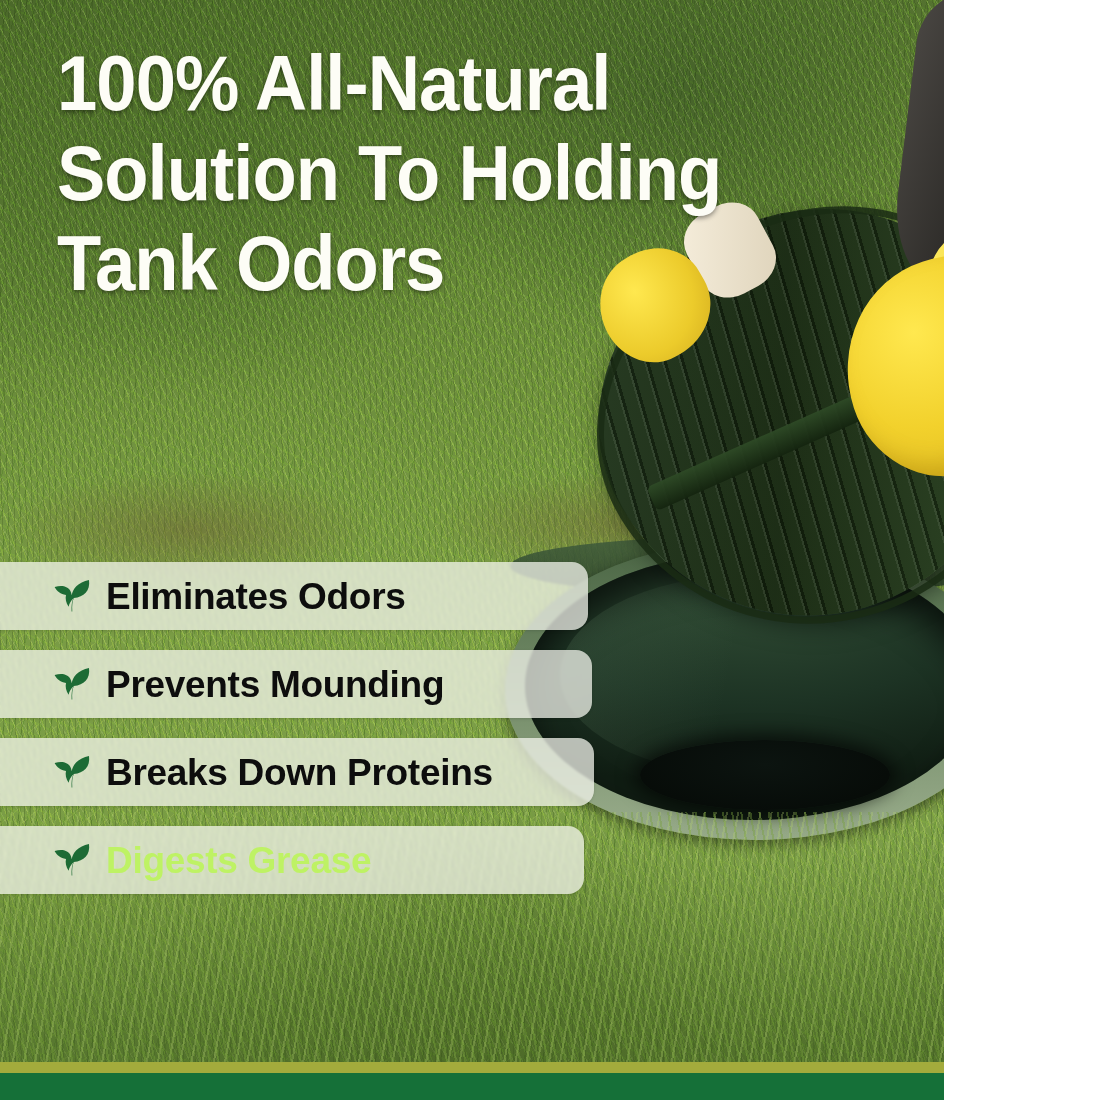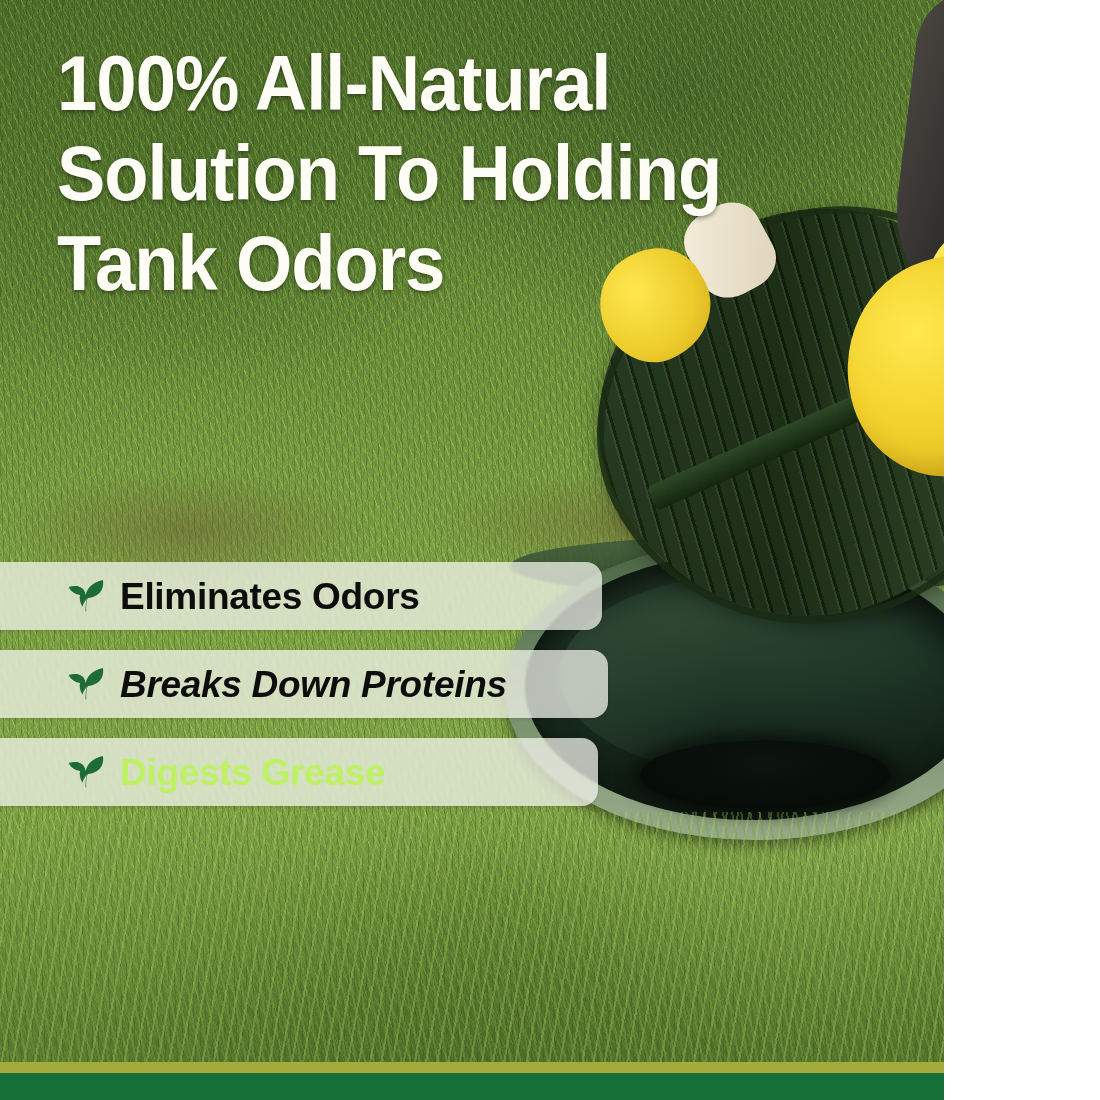--- a/index.html
+++ b/index.html
@@ -192,21 +192,21 @@
     white-space:pre-line;
   }
 
   
   .features{position:absolute;left:0;top:562px;}
   .pill{
     position:relative;
     display:flex;align-items:center;
     height:68px;
     margin-bottom:20px;
-    padding-left:68px;
+    padding-left:54px;
     border-top-right-radius:16px;
     border-bottom-right-radius:16px;
     background:rgba(244,246,238,.74);
     box-shadow:0 1px 3px rgba(0,0,0,.12);
     backdrop-filter:blur(1px);
   }
   .pill .leaf{flex:0 0 auto;width:36px;height:34px;margin-right:16px;display:block;}
   .pill .ptext{
     font-family:"Liberation Sans",sans-serif;
     font-weight:bold;
@@ -269,22 +269,28 @@
   <div class="features">
 
     <div class="pill" style="width: 534px; background: rgba(244, 246, 238, 0.74);">
       <svg class="leaf" viewBox="0 0 36 34">
         <path d="M17.6 32.4c-.3-5.4.3-9.6 1.6-12.8-2.3 2.2-3.8 4.9-4.6 8.2-2.6-4.1-3.5-8-2.6-11.7C6.6 15 2.9 12.6.6 8.1c5.6-1.6 10-1.3 13.2 1 2.2 1.6 3.5 4 3.9 7.2.6-3.4 2.1-6.4 4.6-9C25.4 4.4 29.6 2.2 35 1c.7 5.3-.4 9.6-3.3 12.8-2.8 3.1-6.8 4.8-11.9 5.2-1.4 3.3-1.9 7.7-1.5 13.4z" fill="#1d6b35"></path>
       </svg>
       <span class="ptext" style="color: rgb(13, 13, 13);">Eliminates Odors</span>
     </div>
 
 
-
-    <div class="pill" style="width: 540px; background: rgba(244, 246, 238, 0.74); font-style: italic;">
+    <div class="pill" style="width: 538px; background: rgba(244, 246, 238, 0.74);">
+      <svg class="leaf" viewBox="0 0 36 34">
+        <path d="M17.6 32.4c-.3-5.4.3-9.6 1.6-12.8-2.3 2.2-3.8 4.9-4.6 8.2-2.6-4.1-3.5-8-2.6-11.7C6.6 15 2.9 12.6.6 8.1c5.6-1.6 10-1.3 13.2 1 2.2 1.6 3.5 4 3.9 7.2.6-3.4 2.1-6.4 4.6-9C25.4 4.4 29.6 2.2 35 1c.7 5.3-.4 9.6-3.3 12.8-2.8 3.1-6.8 4.8-11.9 5.2-1.4 3.3-1.9 7.7-1.5 13.4z" fill="#1d6b35"></path>
+      </svg>
+      <span class="ptext" style="color: rgb(13, 13, 13);">Prevents Mounding</span>
+    </div>
+
+    <div class="pill" style="width: 540px; background: rgba(244, 246, 238, 0.74);">
       <svg class="leaf" viewBox="0 0 36 34">
         <path d="M17.6 32.4c-.3-5.4.3-9.6 1.6-12.8-2.3 2.2-3.8 4.9-4.6 8.2-2.6-4.1-3.5-8-2.6-11.7C6.6 15 2.9 12.6.6 8.1c5.6-1.6 10-1.3 13.2 1 2.2 1.6 3.5 4 3.9 7.2.6-3.4 2.1-6.4 4.6-9C25.4 4.4 29.6 2.2 35 1c.7 5.3-.4 9.6-3.3 12.8-2.8 3.1-6.8 4.8-11.9 5.2-1.4 3.3-1.9 7.7-1.5 13.4z" fill="#1d6b35"></path>
       </svg>
       <span class="ptext" style="color: rgb(13, 13, 13);">Breaks Down Proteins</span>
     </div>
 
     <div class="pill" style="width: 530px; background: rgba(244, 246, 238, 0.74);">
       <svg class="leaf" viewBox="0 0 36 34">
         <path d="M17.6 32.4c-.3-5.4.3-9.6 1.6-12.8-2.3 2.2-3.8 4.9-4.6 8.2-2.6-4.1-3.5-8-2.6-11.7C6.6 15 2.9 12.6.6 8.1c5.6-1.6 10-1.3 13.2 1 2.2 1.6 3.5 4 3.9 7.2.6-3.4 2.1-6.4 4.6-9C25.4 4.4 29.6 2.2 35 1c.7 5.3-.4 9.6-3.3 12.8-2.8 3.1-6.8 4.8-11.9 5.2-1.4 3.3-1.9 7.7-1.5 13.4z" fill="#1d6b35"></path>
       </svg>

